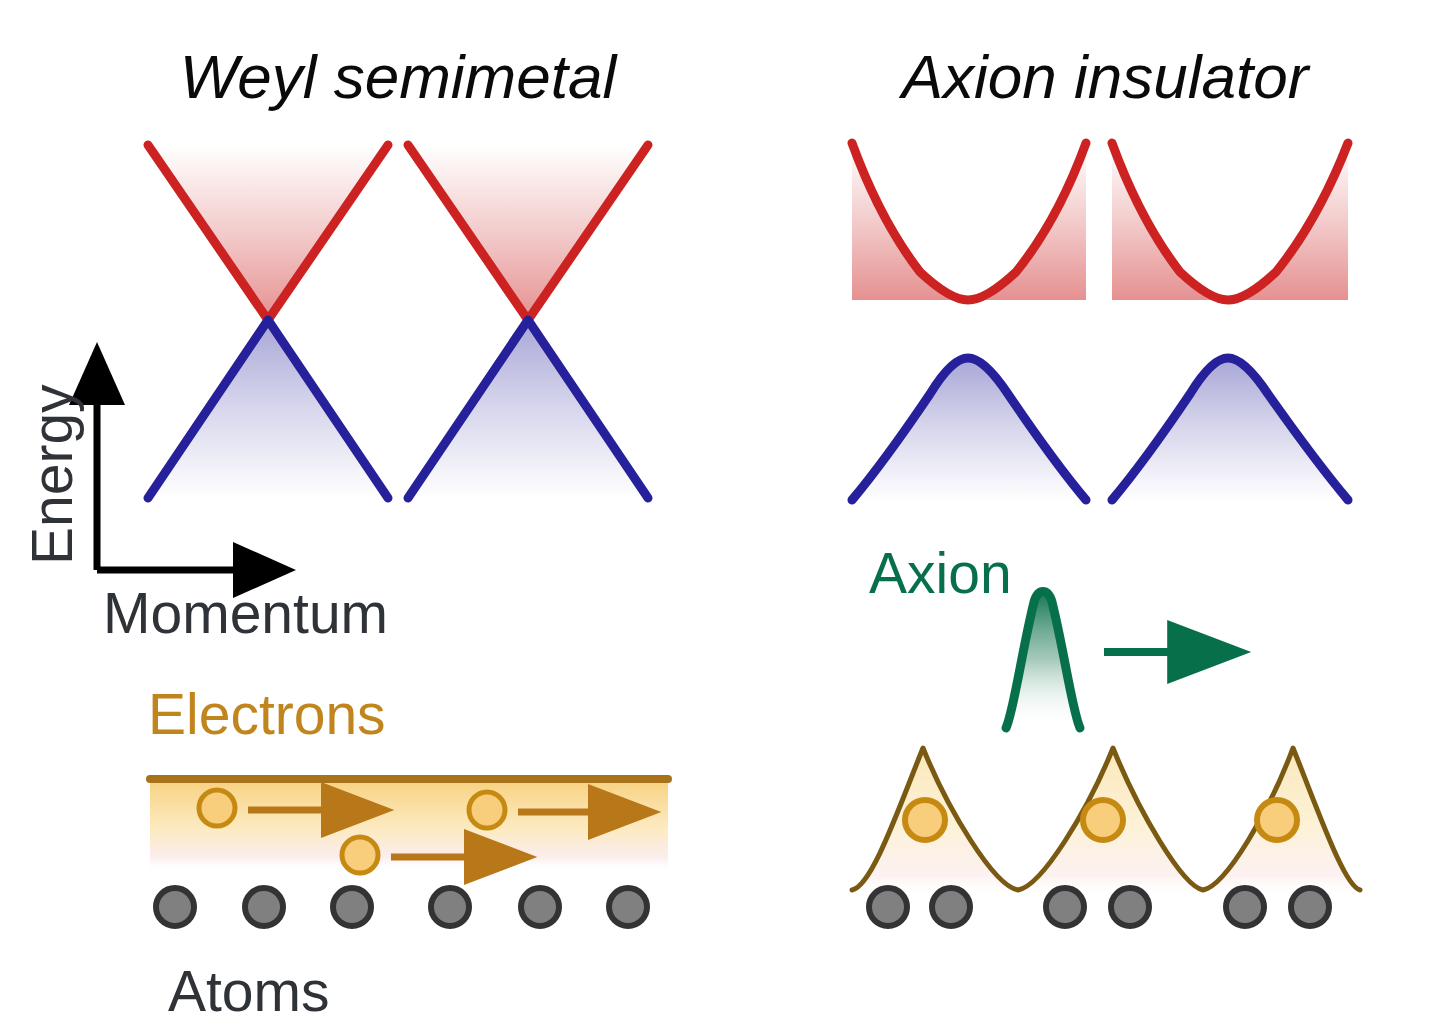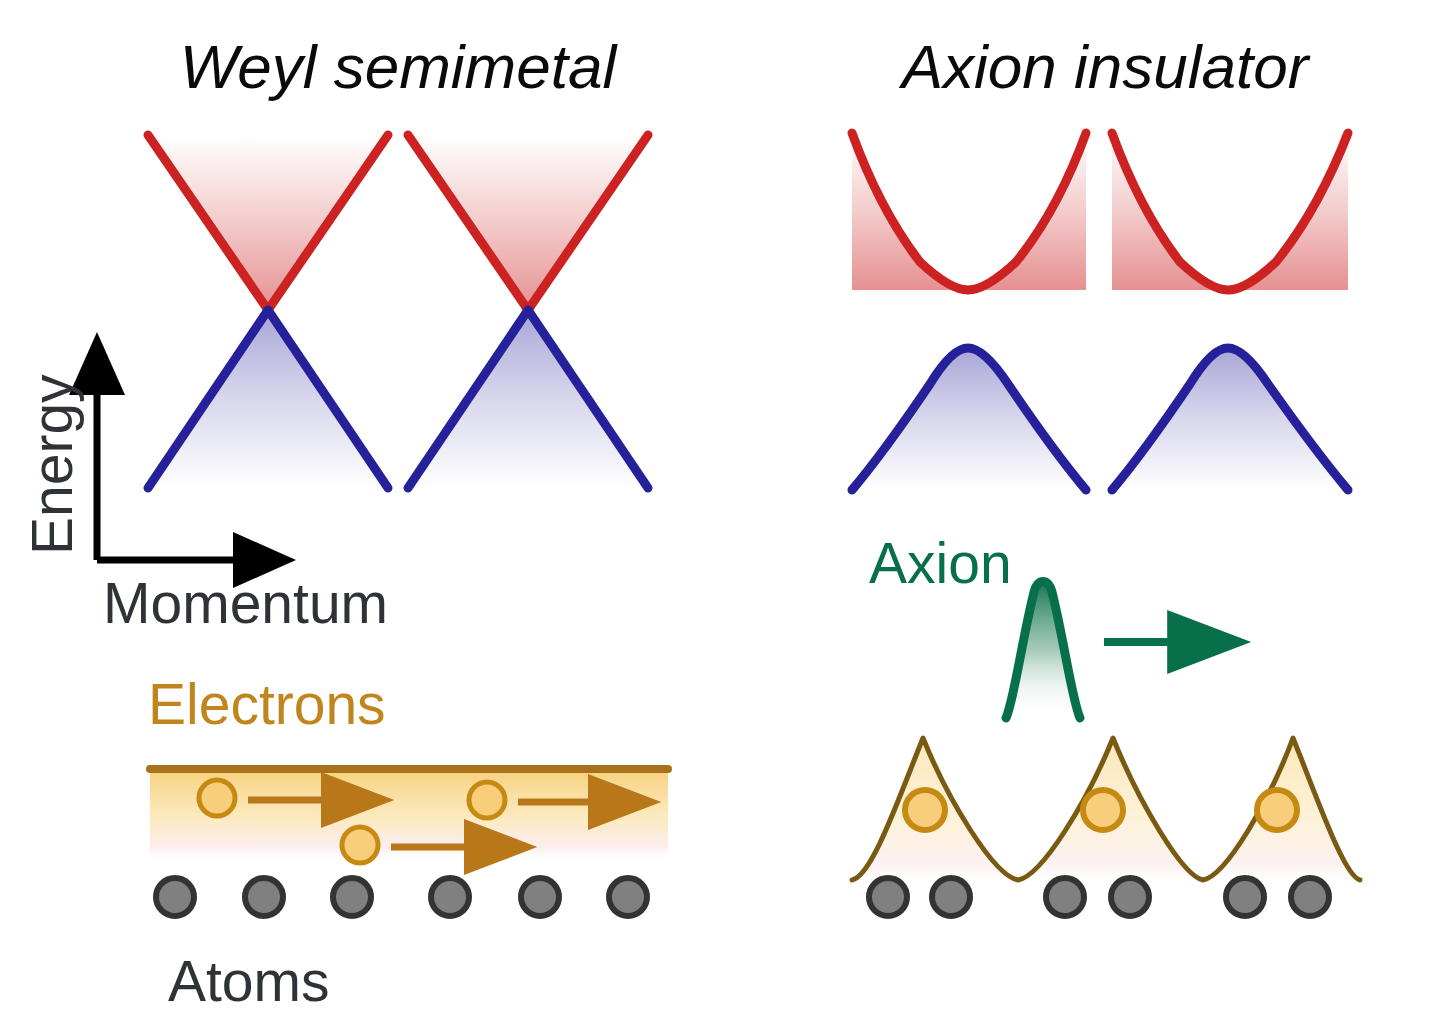--- a/index.html
+++ b/index.html
@@ -11,21 +11,21 @@
   body {
     width: 1440px;
     height: 1034px;
     position: relative;
     overflow: hidden;
     font-family: "Liberation Sans", sans-serif;
   }
   #figure-root {
     position: absolute;
     left: 0;
-    top: 0;
+    top: 10px;
     width: 1440px;
     height: 754px;
   }
   svg.figure-canvas {
     display: block;
     width: 1440px;
     height: 1034px;
   }
   text.panel-title {
     font-family: "Liberation Sans", sans-serif;

